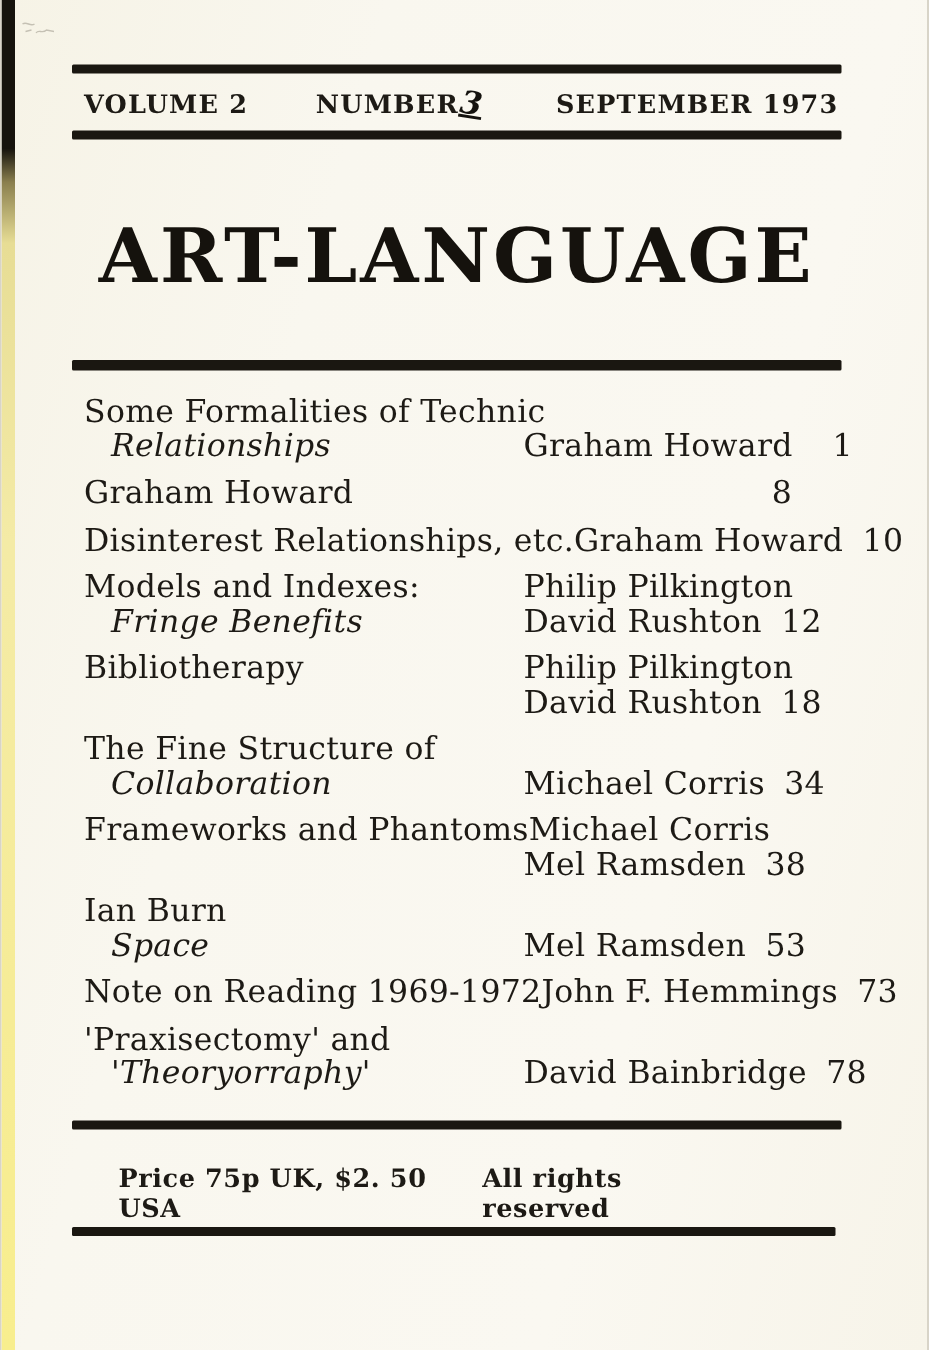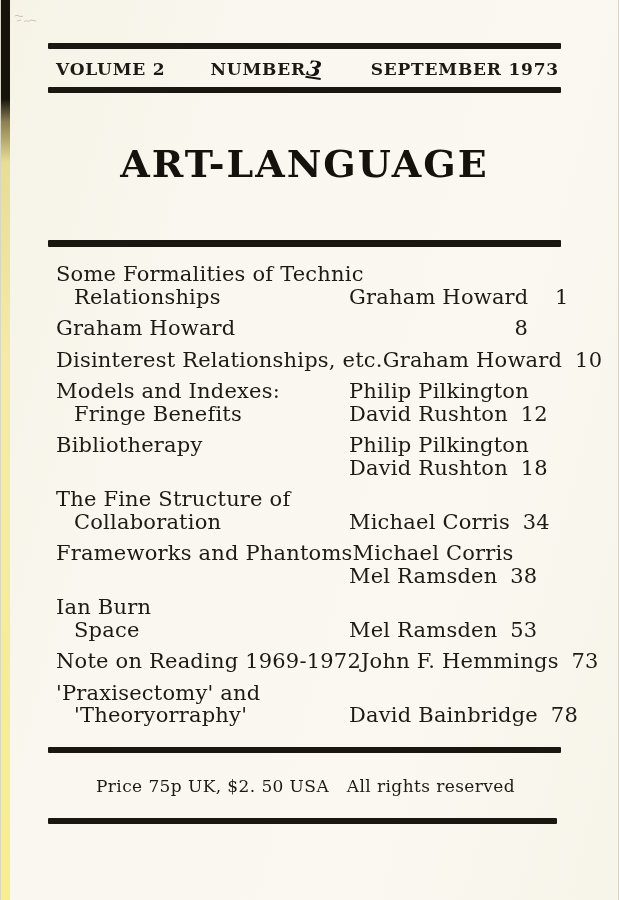--- a/index.html
+++ b/index.html
@@ -74,52 +74,52 @@
     text-underline-offset: 1px;
     margin-left: 1px;
     color: #14120e;
   }
   .masthead .issue-date { margin-left: auto; }
 
   .journal-title {
     position: absolute;
     top: 141px; left: 47px; width: 513px;
     text-align: center;
-    font-size: 38px;
+    font-size: 50px;
     font-weight: bold;
     letter-spacing: 2px;
     color: #15120d;
   }
 
   .toc {
     position: absolute;
     top: 263px; left: 47px; width: 513px;
     padding-left: 8px;
     padding-right: 33px;
     font-size: 21px;
     letter-spacing: 0.2px;
   }
   .toc-entry { margin-bottom: 9px; }
   .toc-line {
     display: flex;
     line-height: 22.5px;
     align-items: baseline;
   }
   .toc-line .t { flex: 0 0 293px; white-space: nowrap; }
-  .toc-line .t.ind { padding-left: 18px; }
+  .toc-line .t.ind { padding-left: 18px; font-style: italic; }
   .toc-line .a { flex: 1 1 auto; white-space: nowrap; }
   .toc-line .p { flex: 0 0 40px; text-align: right; }
 
   .colophon {
     position: absolute;
-    top: 776px; left: 47px; width: 513px;
+    top: 776px; left: 30px; width: 513px;
     display: flex;
     align-items: baseline;
     font-size: 17px;
-    font-weight: normal;
+    font-weight: bold;
     letter-spacing: 0.4px;
   }
   .colophon .price { margin-left: 48px; }
   .colophon .rights { margin-left: auto; margin-right: 46px; }
 </style>
 </head>
 <body>
 
 <div class="page">
 

